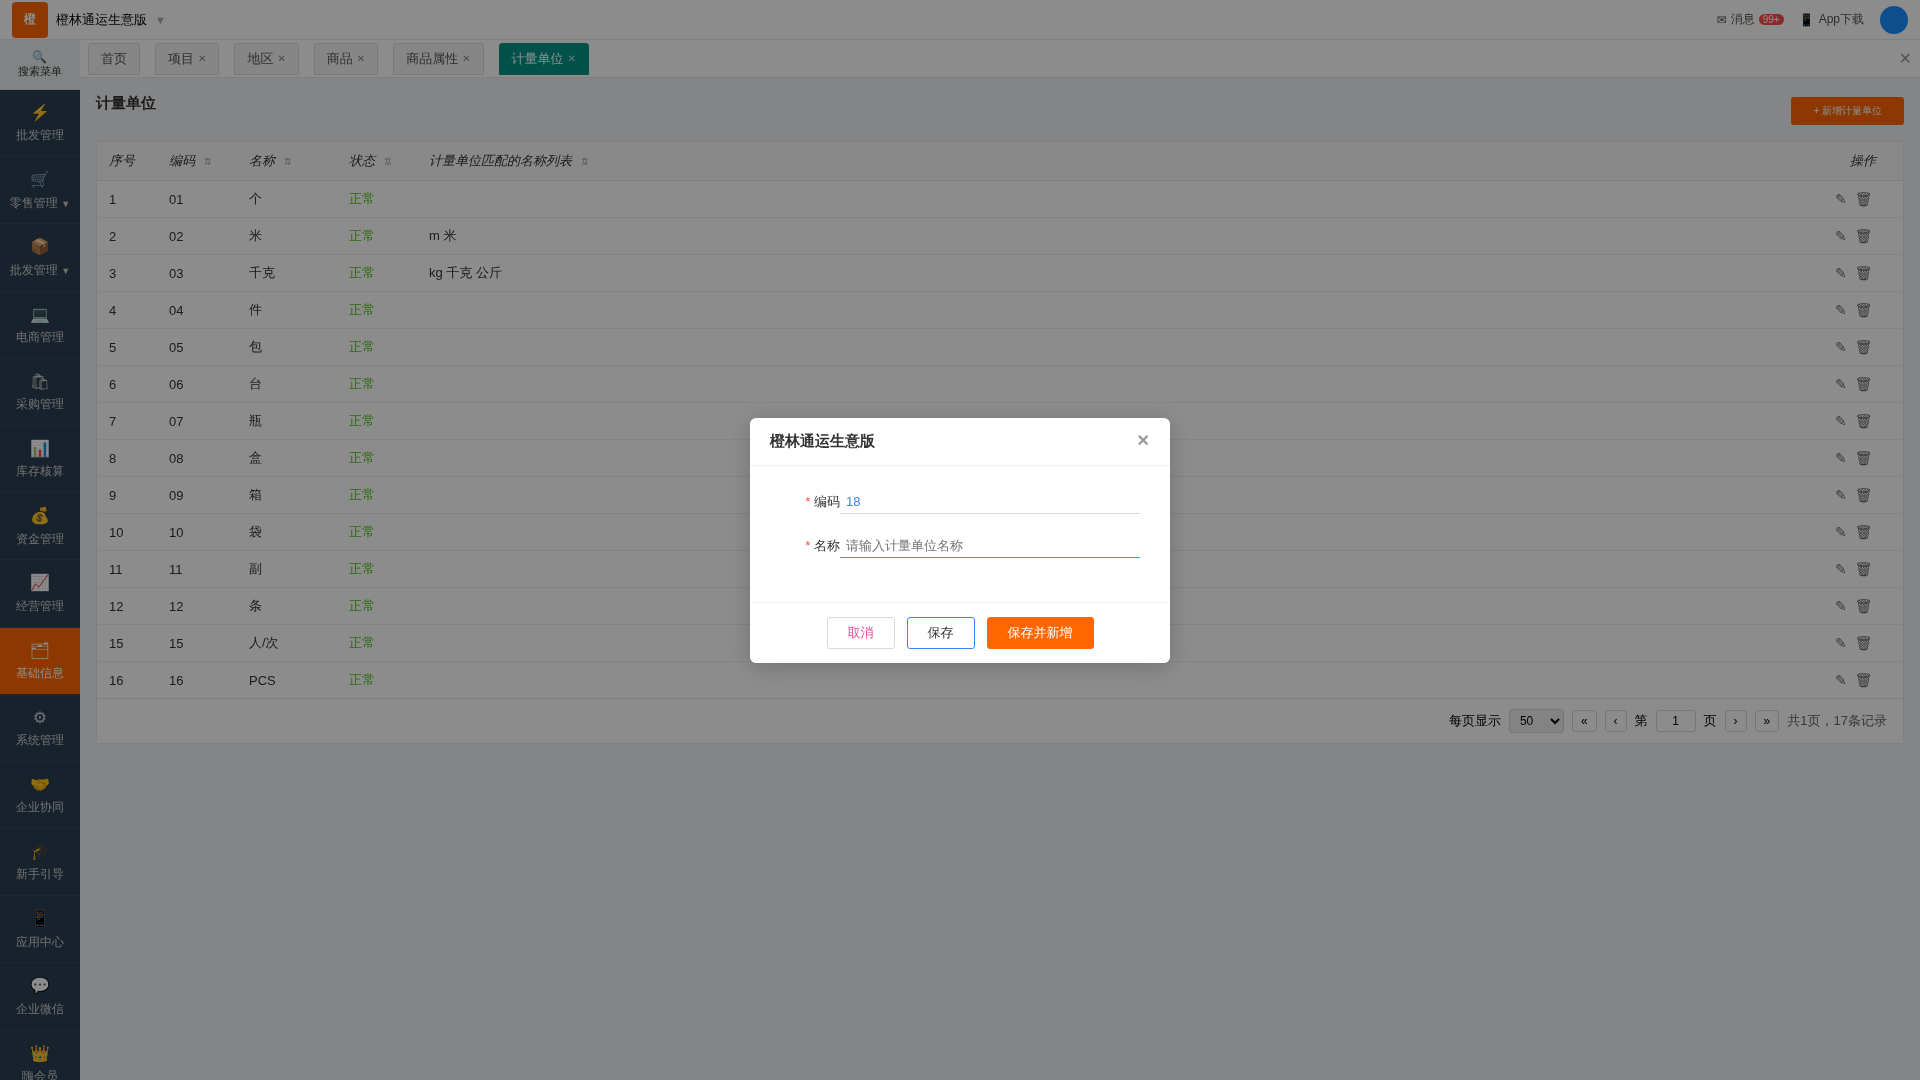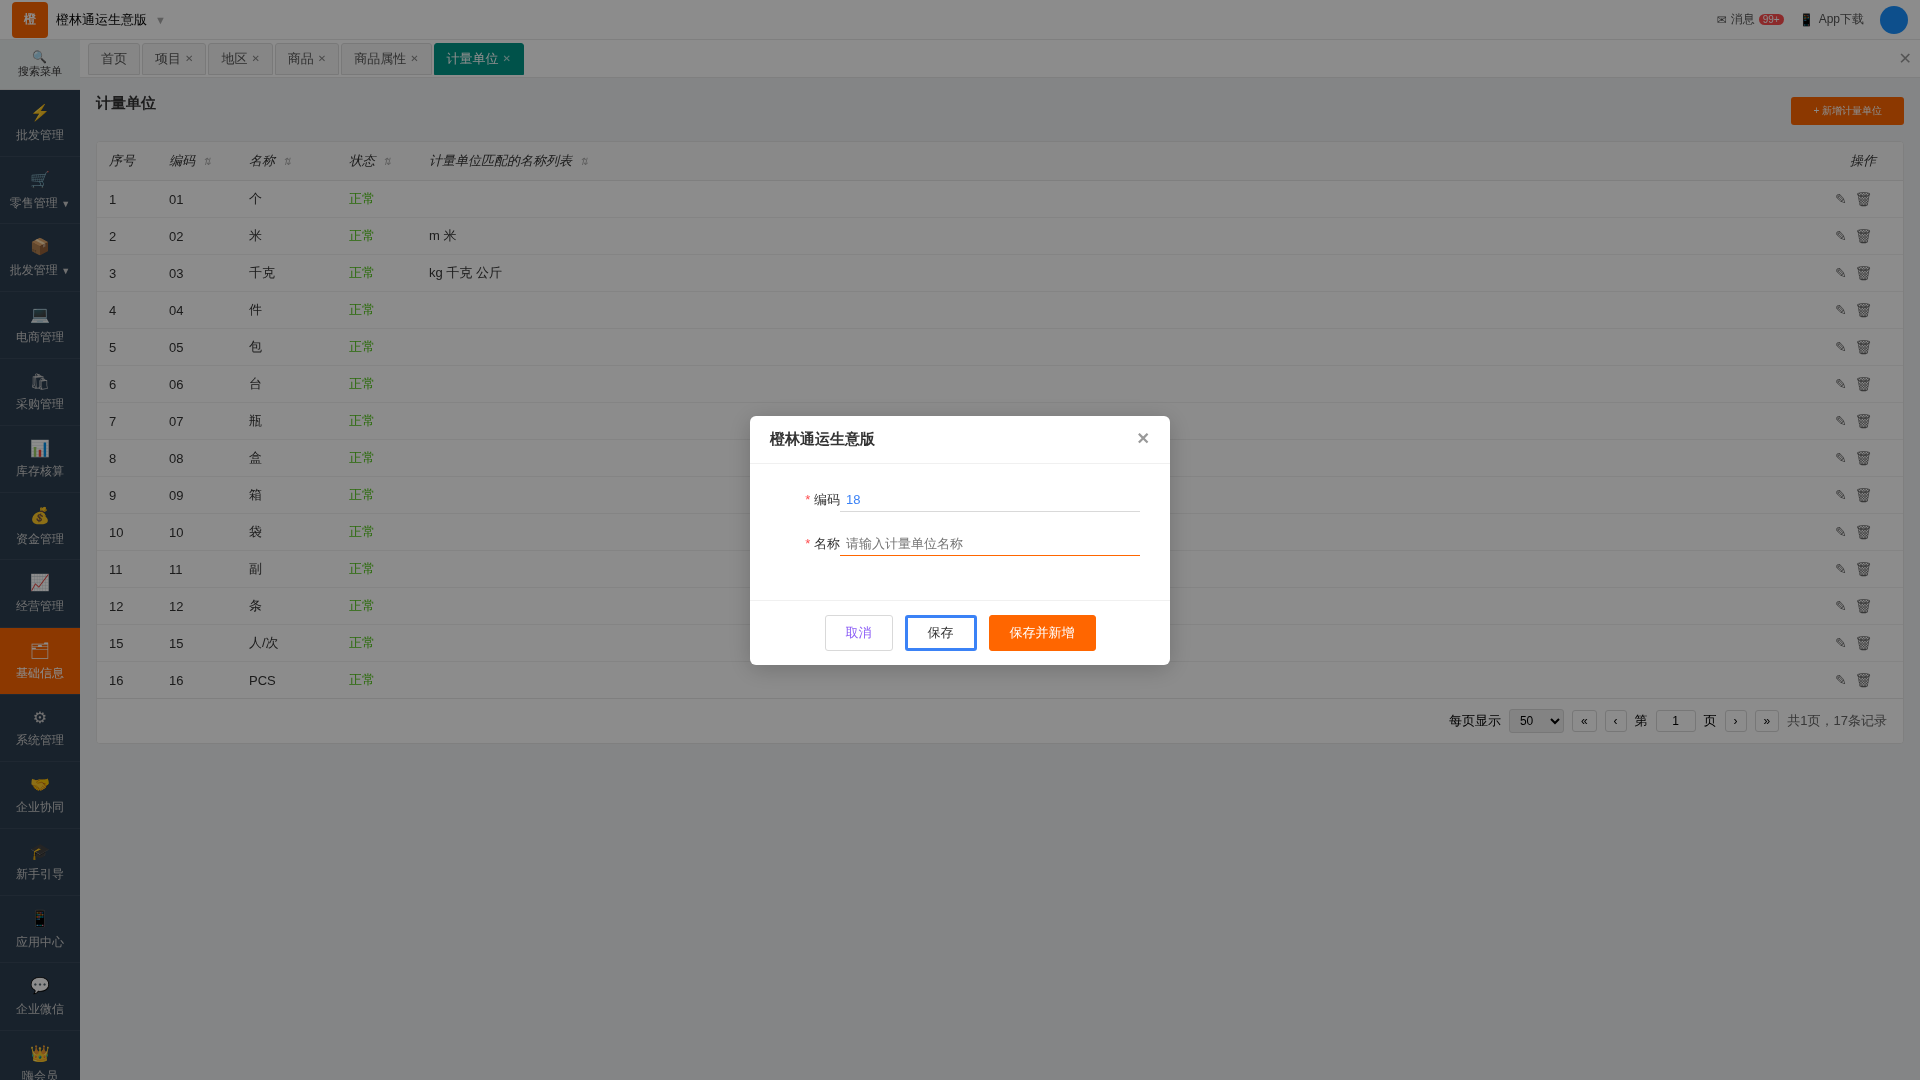--- a/index.html
+++ b/index.html
@@ -101,21 +101,21 @@
     }
 
     
     .tabs-bar {
       height: 38px;
       background: #fff;
       display: flex;
       align-items: center;
       padding: 0 8px;
       border-bottom: 1px solid #e8e8e8;
-      gap: 2px;
+      gap: 15px;
     }
     .tab-item {
       display: flex;
       align-items: center;
       gap: 4px;
       padding: 6px 12px;
       font-size: 13px;
       cursor: pointer;
       border-radius: 3px 3px 0 0;
       color: #555;
@@ -315,24 +315,24 @@
       justify-content: center;
       gap: 12px;
     }
     .btn-cancel {
       border: 1px solid #d9d9d9;
       background: white;
       padding: 6px 20px;
       border-radius: 3px;
       cursor: pointer;
       font-size: 13px;
-      color: #8b5cf6;
+      color: #ec4899;
     }
     .btn-save {
-      border: 3px solid #3b82f6;
+      border: 1px solid #3b82f6;
       background: white;
       padding: 6px 20px;
       border-radius: 3px;
       cursor: pointer;
       font-size: 13px;
       color: #333;
     }
     .btn-save-new {
       background: #ff6600;
       border: 1px solid #ff6600;

